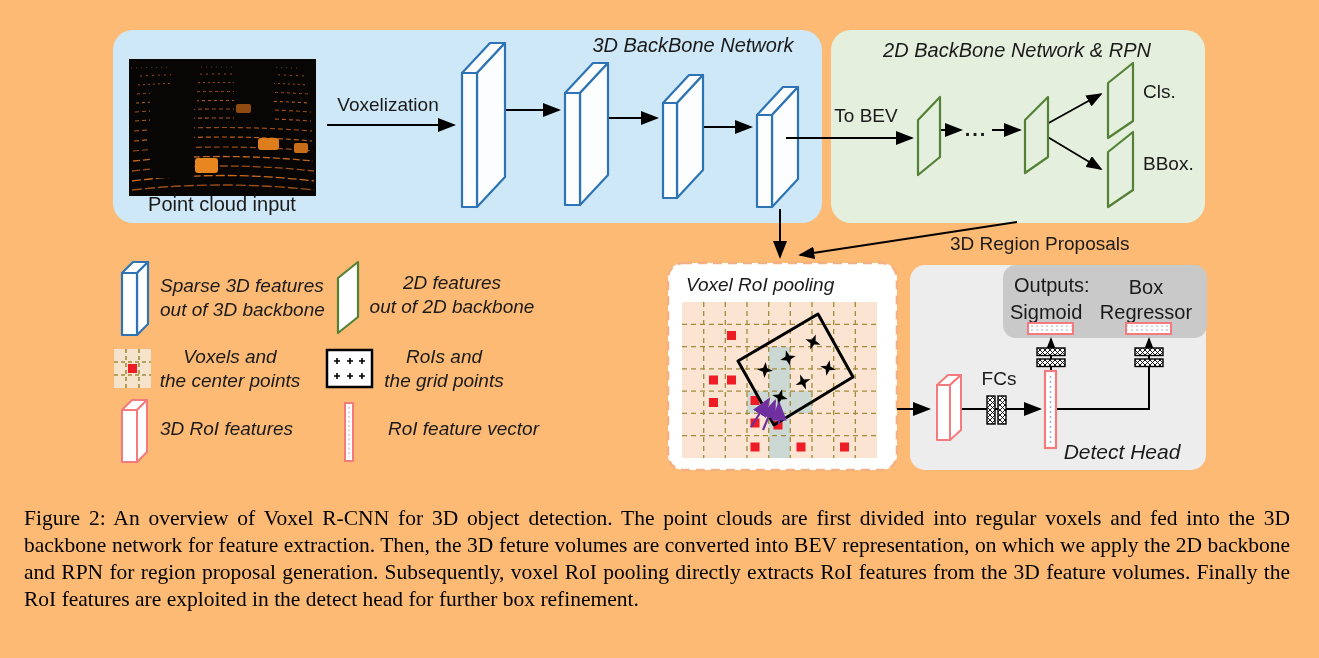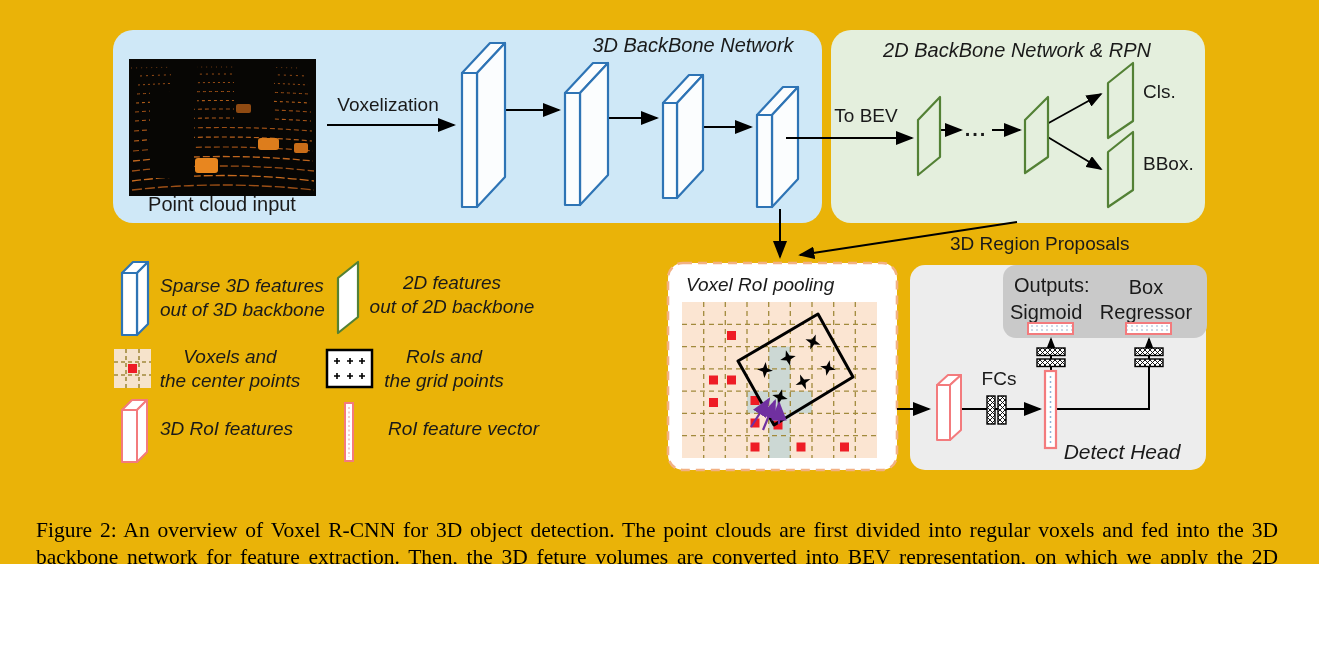--- a/index.html
+++ b/index.html
@@ -1,26 +1,26 @@
 <!DOCTYPE html>
 <html><head>
 <meta charset="utf-8">
 <style>
   html,body{margin:0;padding:0;background:#fff;}
-  .page{position:relative;width:1319px;height:564px;background:#eab308;overflow:hidden;
+  .page{position:relative;width:1319px;height:658px;background:#fdba74;overflow:hidden;
         font-family:"Liberation Sans",sans-serif;}
   svg text{fill:#1a1a1a;}
   .t-title{font-size:20px;font-style:italic;}
   .t-label{font-size:19px;}
   .t-label20{font-size:20px;}
   .t-legend{font-size:19px;font-style:italic;}
   .t-dots{font-size:20px;font-weight:bold;letter-spacing:2px;}
   .caption{position:absolute;left:20px;right:25px;top:501px;
            font-family:"Liberation Serif",serif;font-size:21.5px;line-height:27px;
-           text-align:justify;color:#000;margin:16px;}
+           text-align:justify;color:#000;margin:4px;}
 </style>
 </head>
 <body>
 
 <div class="page">
 <svg width="1319" height="500" viewBox="0 0 1319 500">
   <defs>
     <marker id="ab" markerWidth="9" markerHeight="7" refX="8" refY="3.5" orient="auto">
       <path d="M0,0 L9,3.5 L0,7 Z" fill="#000"></path>
     </marker>

